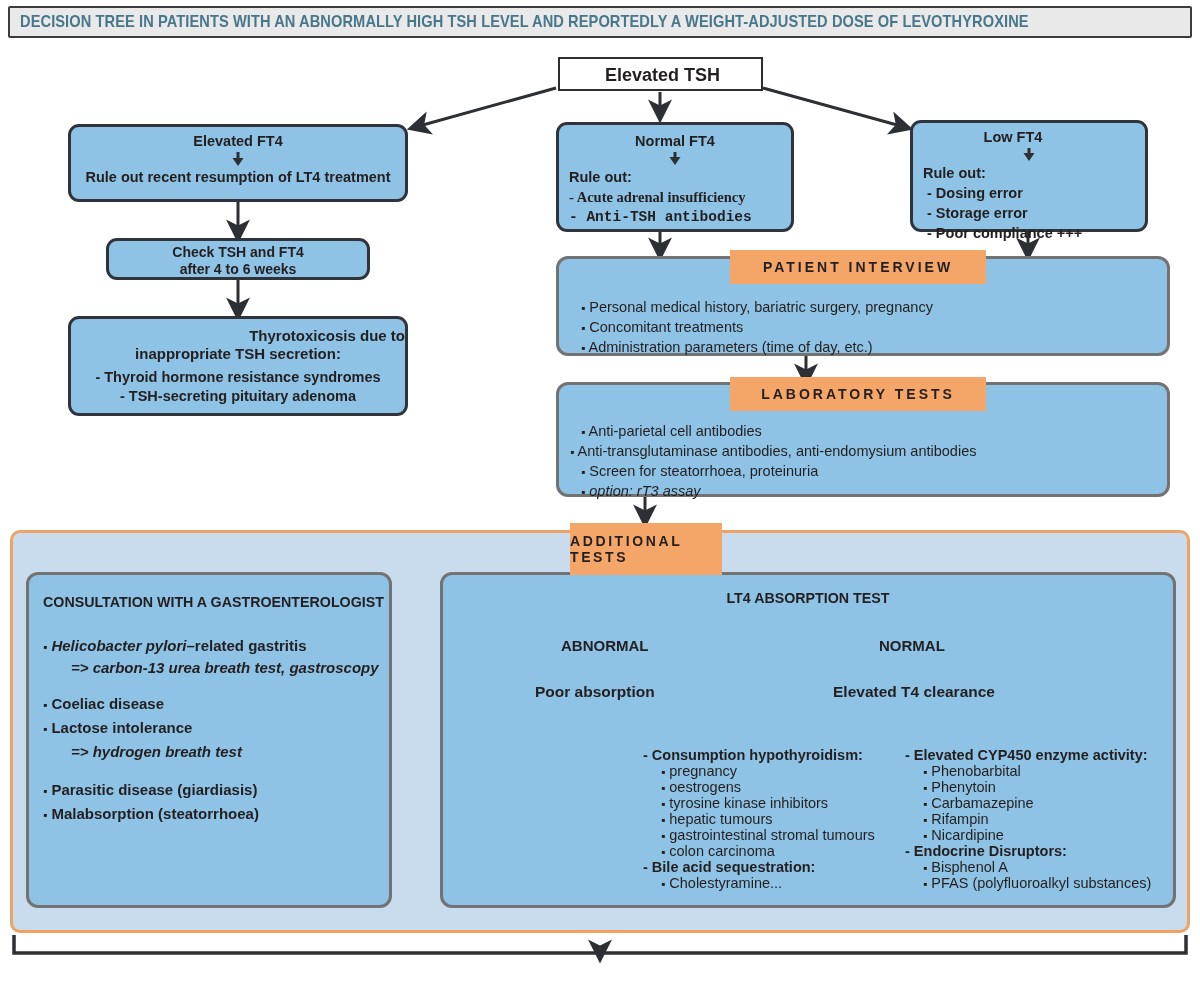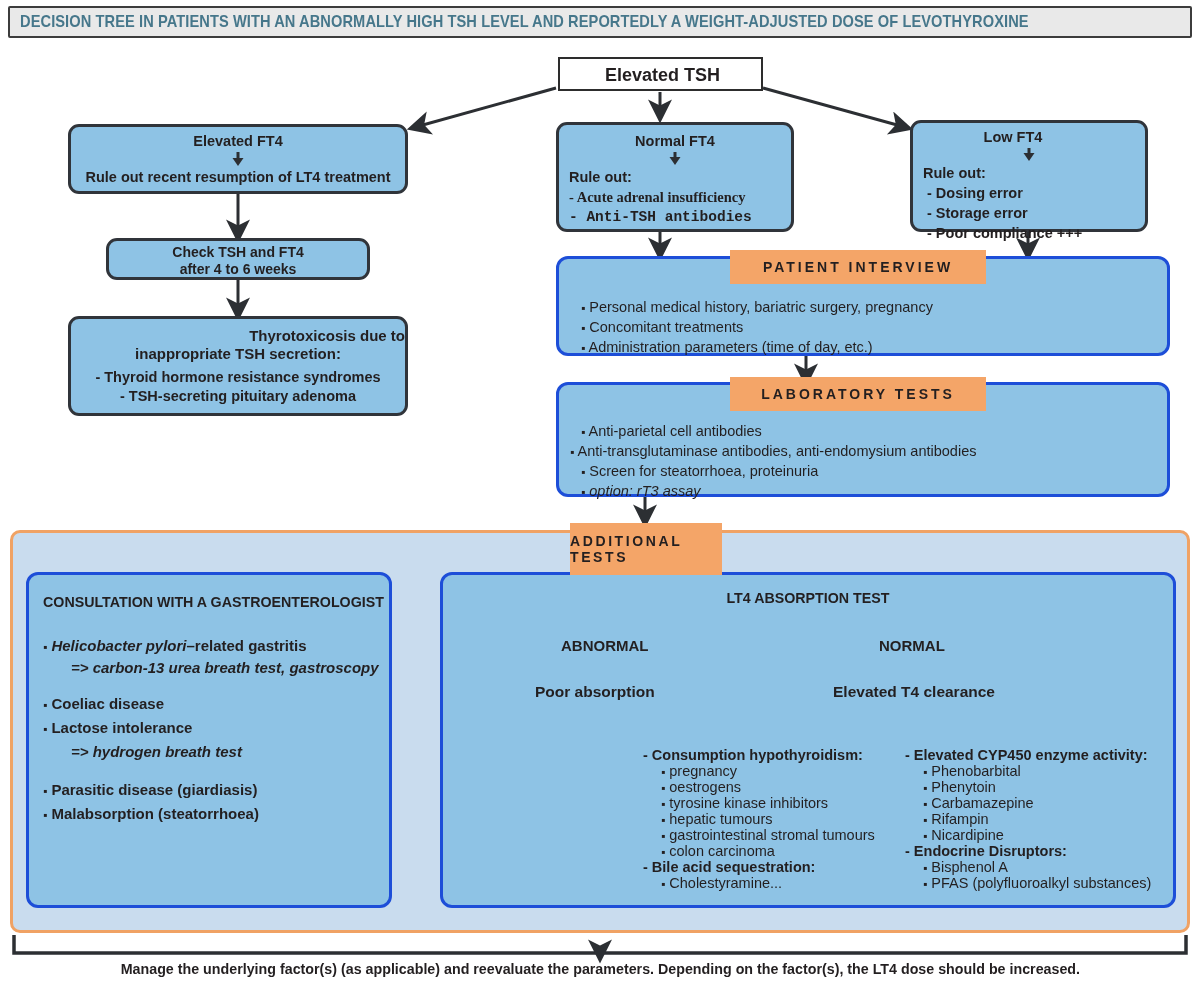--- a/index.html
+++ b/index.html
@@ -22,21 +22,21 @@
     font-weight:bold;font-size:17px;letter-spacing:.1px;
     color:#46778b;white-space:nowrap;
   }
 
   
   .box{
     position:absolute;box-sizing:border-box;
     background:#8ec3e5;border:3px solid #30343a;border-radius:11px;
   }
   .box.white{background:#ffffff;border:2px solid #2d2d2d;border-radius:0;}
-  .box.orangeborder{border:3px solid #1d4ed8;border-radius:12px;}
+  .box.orangeborder{border:3px solid #737373;border-radius:12px;}
   .panel{
     position:absolute;box-sizing:border-box;
     background:#c9dcee;border:3px solid #f0a264;border-radius:10px;
   }
   .bold{font-weight:bold;}
   .ital{font-style:italic;}
 
   
   .pill{
     position:absolute;box-sizing:border-box;background:#f4a568;
@@ -121,21 +121,21 @@
     </g>
     <g stroke="#2c2f33" stroke-width="3" fill="none">
       <path d="M600,953 L600,958" marker-end="url(#ah)"></path>
     </g>
   </svg>
 
   <div class="box white" style="left:558px;top:57px;width:205px;height:34px;">
     <div class="tx bold" style="left:0;top:6px;width:205px;text-align:center;font-size:18px;">Elevated TSH</div>
   </div>
 
-  <div class="box" style="left:68px;top:124px;width:340px;height:70px;">
+  <div class="box" style="left:68px;top:124px;width:340px;height:78px;">
     <div class="tx bold" style="left:0;top:6px;width:334px;text-align:center;font-size:14.5px;">Elevated FT4</div>
     <svg width="20" height="16" style="position:absolute;left:157px;top:24px;">
       <path d="M10,1 L10,9" stroke="#2c2f33" stroke-width="3" fill="none"></path>
       <path d="M4.5,7 L10,15 L15.5,7 z" fill="#2c2f33"></path>
     </svg>
     <div class="tx bold" style="left:0;top:42px;width:334px;text-align:center;font-size:14.5px;">Rule out recent resumption of LT4 treatment</div>
   </div>
 
   <div class="box" style="left:106px;top:238px;width:264px;height:42px;">
     <div class="tx bold" style="left:0;top:3px;width:258px;text-align:center;font-size:14px;">Check TSH and FT4</div>
@@ -268,17 +268,14 @@
       <div style="padding-left:18px;"><span style="font-size:12px;">▪</span> <span>Rifampin</span></div>
       <div style="padding-left:18px;"><span style="font-size:12px;">▪</span> <span>Nicardipine</span></div>
       <div class="bold">- Endocrine Disruptors:</div>
       <div style="padding-left:18px;"><span style="font-size:12px;">▪</span> <span>Bisphenol A</span></div>
       <div style="padding-left:18px;"><span style="font-size:12px;">▪</span> <span>PFAS (polyfluoroalkyl substances)</span></div>
     </div>
   </div>
 
   <div class="pill" style="left:570px;top:523px;width:152px;height:52px;letter-spacing:2.6px;">ADDITIONAL TESTS</div>
 
-  <div class="cap">
-    <span>Manage the underlying factor(s) (as applicable) and reevaluate the parameters. Depending on the factor(s), the LT4 dose should be increased.</span>
-  </div>
 
 </div>
 
 </body></html>

